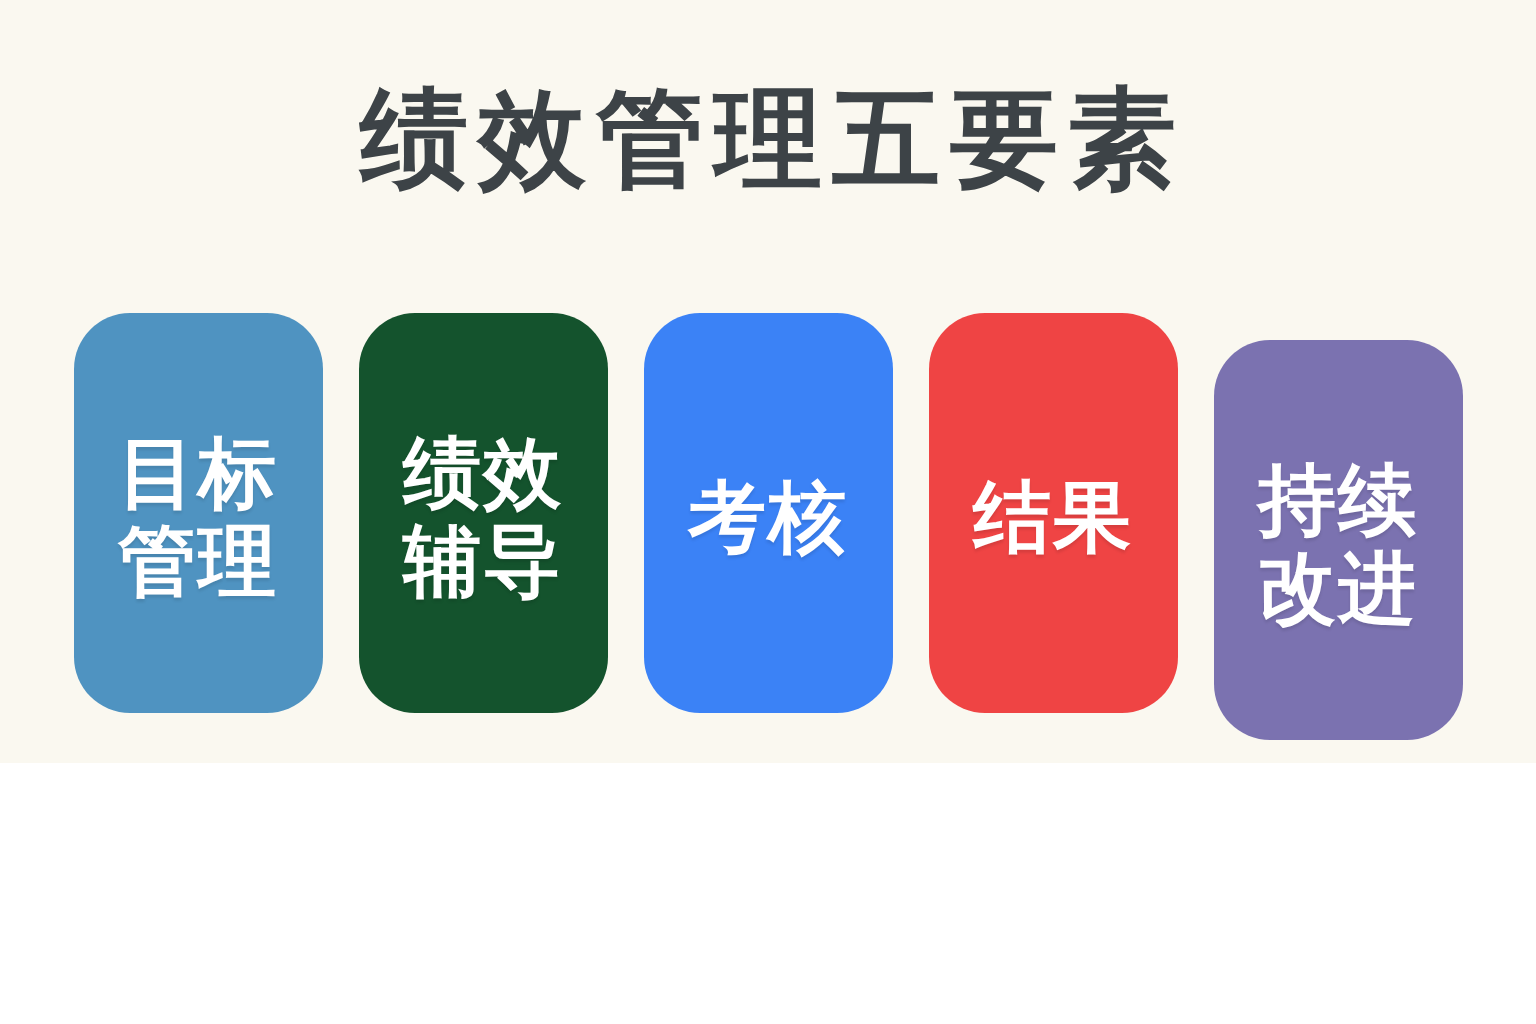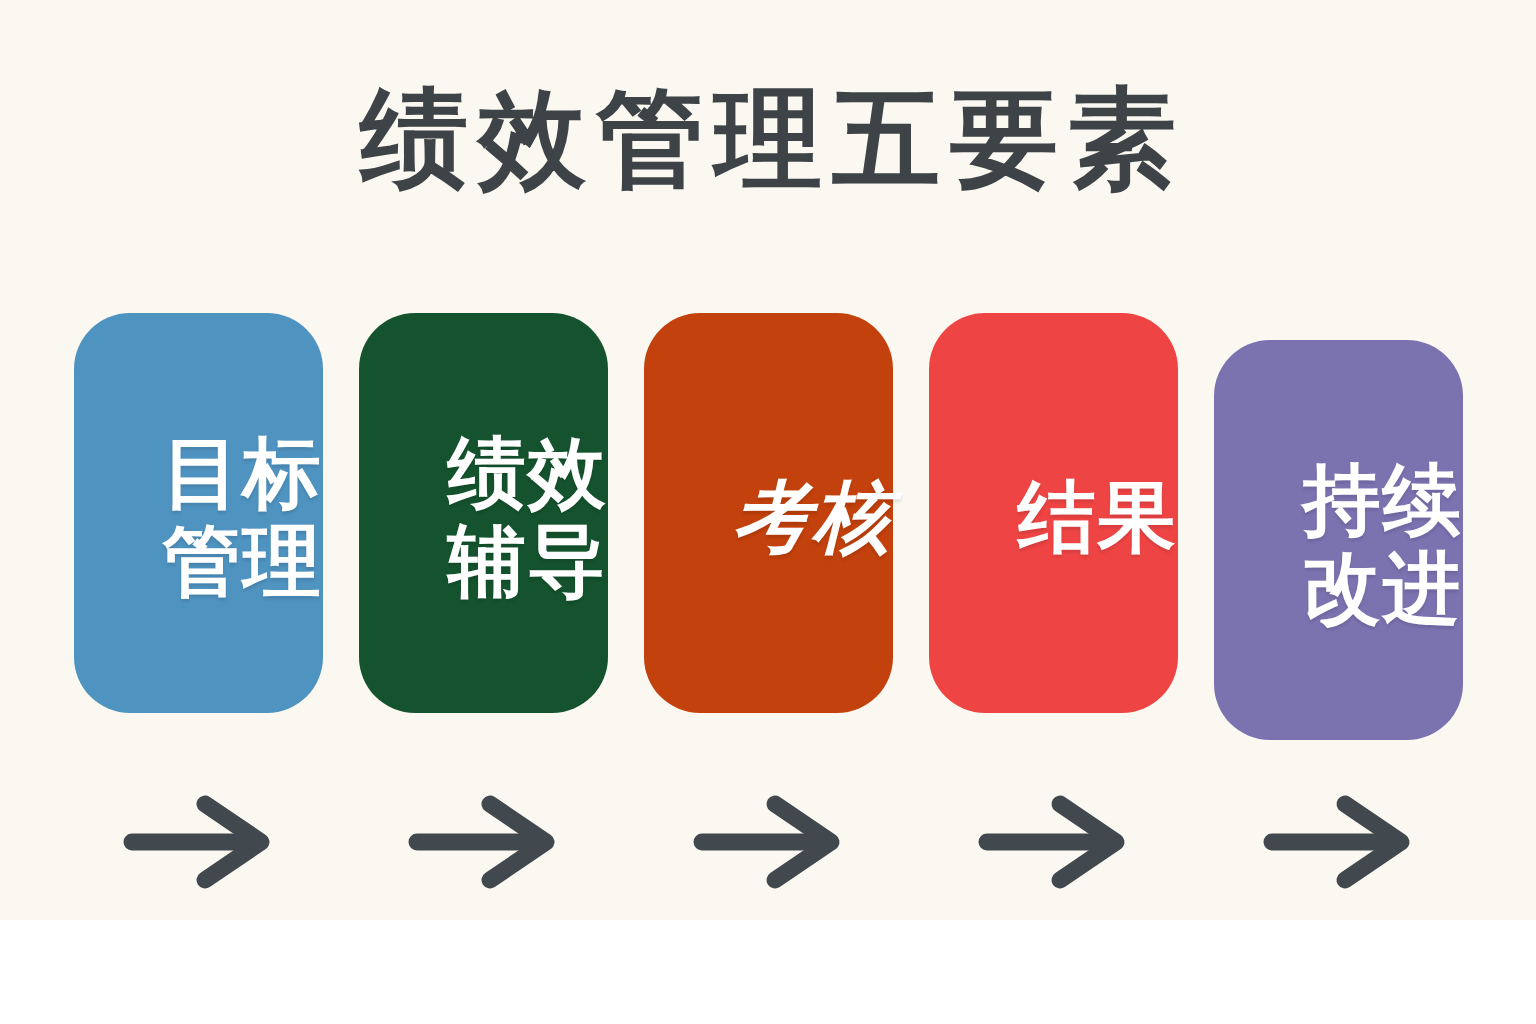--- a/index.html
+++ b/index.html
@@ -5,21 +5,21 @@
   html, body {
     margin: 0;
     padding: 0;
   }
   body {
     font-family: "Liberation Sans", "DejaVu Sans", sans-serif;
   }
   .canvas {
     position: relative;
     width: 1536px;
-    height: 920px;
+    height: 763px;
     overflow: hidden;
     background: #faf8f0;
   }
   .title {
     position: absolute;
     top: 80px;
     left: 0;
     width: 100%;
     margin: 0;
     text-align: center;
@@ -39,21 +39,21 @@
     display: flex;
     justify-content: center;
     gap: 36px;
   }
   .card {
     width: 249px;
     height: 400px;
     border-radius: 56px;
     display: flex;
     flex-direction: column;
-    align-items: flex-end;
+    align-items: center;
     justify-content: center;
     padding-top: 8px;
     box-sizing: border-box;
   }
   .card-line {
     color: #ffffff;
     font-size: 78px;
     line-height: 88px;
     font-weight: bold;
     letter-spacing: 2px;
@@ -93,21 +93,21 @@
     <div class="card" style="background-color: rgb(79, 147, 193);">
       <div class="card-line">目标</div>
       <div class="card-line">管理</div>
     </div>
 
     <div class="card" style="background-color: #14532d;">
       <div class="card-line">绩效</div>
       <div class="card-line">辅导</div>
     </div>
 
-    <div class="card" style="background-color: #c2410c; font-style: italic;">
+    <div class="card" style="background-color: #3b82f6;">
       <div class="card-line">考核</div>
     </div>
 
     <div class="card" style="background-color: #ef4444;">
       <div class="card-line">结果</div>
     </div>
 
     <div class="card" style="background-color: rgb(123, 114, 176); margin-top: 27px;">
       <div class="card-line">持续</div>
       <div class="card-line">改进</div>

